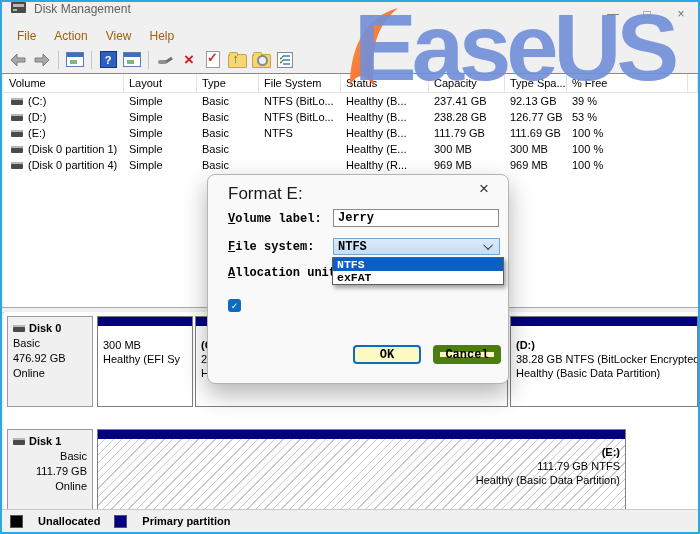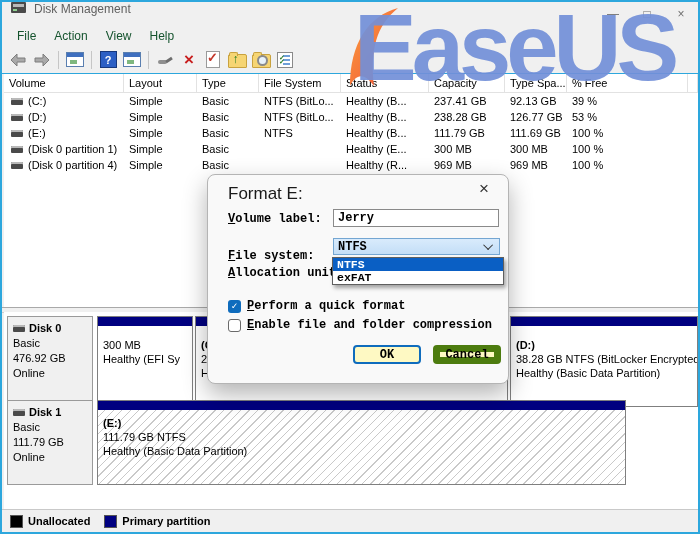--- a/index.html
+++ b/index.html
@@ -10,21 +10,21 @@
   .titlebar{position:absolute;left:0;top:0;right:0;height:24px;display:flex;}
   .app-icon{width:15px;height:11px;margin-left:9px;background:#4a4a4a;border-radius:1px;position:relative;}
   .app-icon:before{content:"";position:absolute;left:2px;top:2px;right:2px;height:3px;background:#b9b9b9;}
   .app-icon:after{content:"";position:absolute;left:2px;bottom:2px;width:4px;height:2px;background:#8fd18f;}
   .title-text{margin-left:8px;font-size:12px;color:#5f5f5f;}
   .win-controls{margin-left:auto;display:flex;height:100%;}
   .win-btn{width:34px;height:100%;display:flex;align-items:center;justify-content:center;
     color:#707070;font-size:12px;}
   
   .menubar{position:absolute;left:0;top:24px;right:0;height:20px;display:flex;align-items:center;padding-left:6px;}
-  .menu-item{font-size:12px;color:#14532d;padding:2px 9px;}
+  .menu-item{font-size:12px;color:#a16207;padding:2px 9px;}
   
   .toolbar{position:absolute;left:0;top:44px;right:0;height:27px;display:flex;align-items:center;
     padding-left:4px;border-bottom:1px solid #2da7dd;}
   .tb-sep{width:1px;height:18px;background:#c6c6c6;margin:0 4px;}
   .tb{width:24px;height:22px;display:flex;align-items:center;justify-content:center;position:relative;}
   .arr{display:block}
   .i-win{width:16px;height:13px;background:#fff;border:1px solid #5a7fb0;position:relative;}
   .i-win:before{content:"";position:absolute;left:0;top:0;right:0;height:4px;background:#3f6fbf;}
   .i-win:after{content:"";position:absolute;left:3px;bottom:2px;width:7px;height:4px;background:#7fb87f;}
   .i-help{width:15px;height:15px;background:#2c5fc4;border:1px solid #16377c;color:#fff;
@@ -68,21 +68,21 @@
   .part{border:1px solid #7f7f7f;background:#fff;box-sizing:border-box;margin-right:2px;position:relative;
     overflow:hidden;}
   .part .bar{height:9px;background:#000080;}
   .part .ptext{padding:1px 5px;font-size:11px;line-height:14px;white-space:nowrap;color:#000;}
   .part .pname{font-weight:bold;}
   .part.hatch{background:repeating-linear-gradient(135deg,#ffffff 0 5px,#c9c9c9 5px 6px);}
   .part.hatch .ptext{background:transparent;}
   
   .legend{position:absolute;left:0;bottom:0;right:0;height:22px;background:#f0f0f0;
     border-top:1px solid #c9c9c9;display:flex;align-items:center;padding-left:8px;gap:14px;}
-  .leg-item{display:flex;align-items:center;gap:5px;font-size:11px;font-weight:bold;color:#000;}
+  .leg-item{display:flex;align-items:center;gap:15px;font-size:11px;font-weight:bold;color:#000;}
   .leg-sq{width:11px;height:11px;border:1px solid #555;}
   
   .watermark{position:absolute;left:340px;top:0px;width:360px;height:106px;z-index:40;pointer-events:none;}
   .wm-text{position:absolute;left:12px;top:-8px;font-size:94px;font-weight:bold;letter-spacing:-5px;
     color:rgba(114,143,216,0.92);font-family:"Liberation Sans",sans-serif;}
   .wm-flame{position:absolute;left:6px;top:6px;}
   
   .dialog{position:absolute;left:205px;top:172px;width:300px;height:208px;background:#f9f9f9;
     border:1px solid #b4b4b4;border-radius:8px;box-shadow:0 10px 24px rgba(0,0,0,.30);z-index:100;
     font-family:"Liberation Mono",monospace;}
@@ -308,21 +308,21 @@
           <div class="bar"></div>
           <div class="ptext" style="padding-top:12px;">
             <div class="pname">(D:)</div>
             <div>38.28 GB NTFS (BitLocker Encrypted</div>
             <div>Healthy (Basic Data Partition)</div>
           </div>
         </div>
       </div>
     </div>
 
-    <div class="diskrow" style="top:88px;">
+    <div class="diskrow" style="top:117px;text-align:right;">
       <div class="disklabel">
         <div class="dname">
             <span class="vol-ic" style="margin:0;"></span>
             <span>Disk 1</span>
           </div>
         <div>Basic</div>
         <div>111.79 GB</div>
         <div>Online</div>
       </div>
       <div class="strip">
@@ -362,39 +362,34 @@
     <span class="wm-text">EaseUS</span>
   </div>
 
   <div class="dialog">
     <span class="dlg-title">Format E:</span>
     <span class="dlg-close">×</span>
 
     <span class="dlg-label" style="top:37px;"><span class="u">V</span><span>olume label:</span></span>
     <input class="dlg-input" value="Jerry" style="">
 
-    <span class="dlg-label" style="top:74px;"><span class="u">F</span><span>ile system:</span></span>
+    <span class="dlg-label" style="top:65px;"><span class="u">F</span><span>ile system:</span></span>
     <div class="combo">
       <span class="val">NTFS</span>
       <span class="chev"></span>
     </div>
 
     <span class="dlg-label" style="top:91px;"><span class="u">A</span><span>llocation unit</span></span>
 
     <div class="ddlist">
       <div class="dditem selected">NTFS</div>
       <div class="dditem">exFAT</div>
     </div>
 
     <div class="cbrow" style="top:124px;">
       <span class="cb on">✓</span>
-      <span><span class="u">P</span><span>erform a quick format</span></span>
-    </div>
-    <div class="cbrow" style="top:143px;">
-      <span class="cb off"></span>
-      <span><span class="u">E</span><span>nable file and folder compression</span></span>
     </div>
 
     <div class="dlg-btn btn-ok">OK</div>
     <div class="dlg-btn btn-cancel">Cancel</div>
   </div>
 
 </div>
 
 </body></html>

